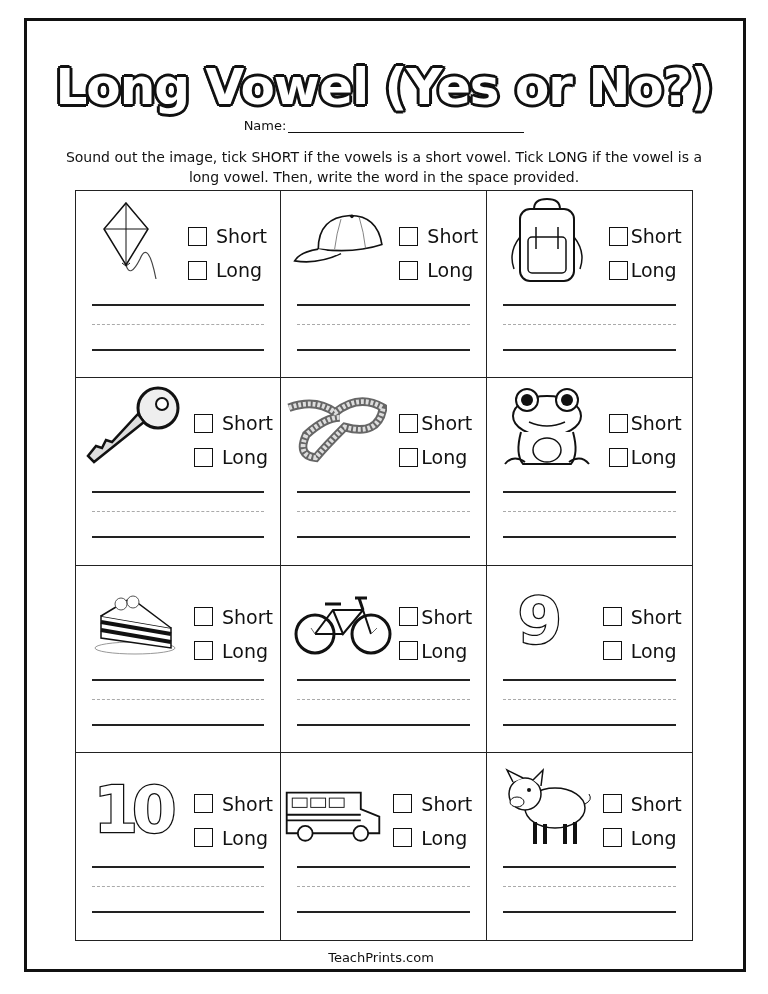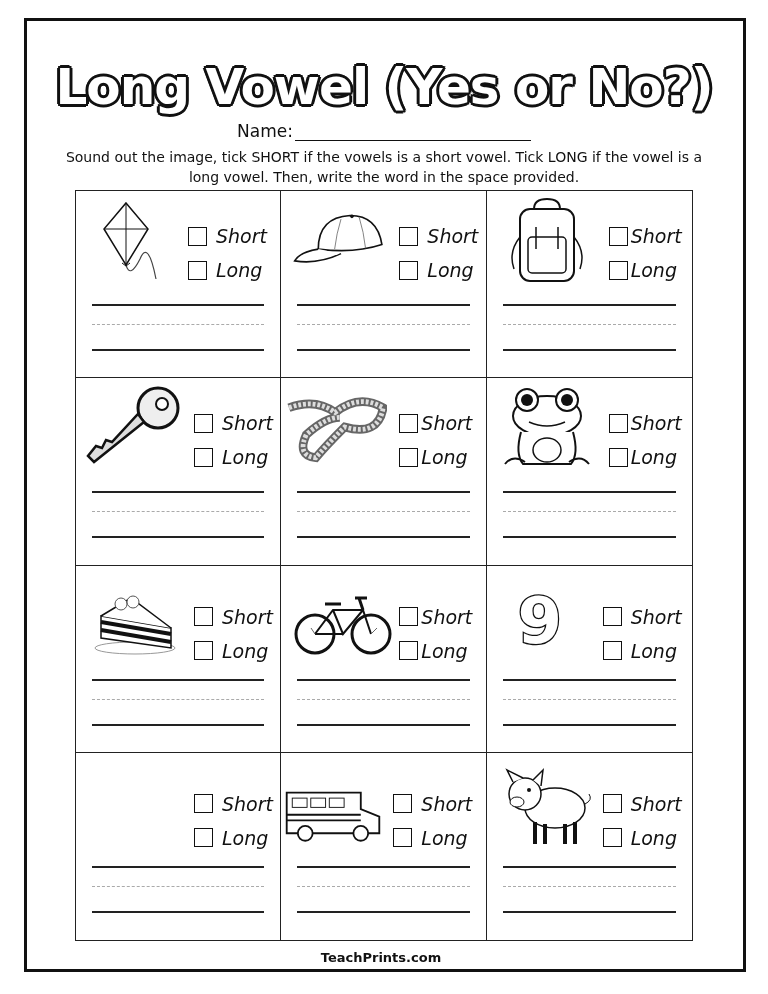--- a/index.html
+++ b/index.html
@@ -1,36 +1,36 @@
 <!DOCTYPE html>
 <html><head>
 <meta charset="utf-8">
 <style>
   html,body{margin:0;padding:0;background:#fff;}
   body{width:768px;height:994px;position:relative;overflow:hidden;font-family:"DejaVu Sans",sans-serif;color:#111;}
   .frame{position:absolute;left:24px;top:18px;width:716px;height:948px;border:3px solid #111;box-sizing:content-box;}
   .title{position:absolute;left:0;top:26px;width:768px;text-align:center;font-family:"DejaVu Sans",sans-serif;font-weight:bold;font-size:50px;letter-spacing:-1px;color:#fff;
     -webkit-text-stroke:3px #111;paint-order:stroke fill;
     text-shadow:0 0 0 #111,2px 2px 0 #111,-2px -2px 0 #111,2px -2px 0 #111,-2px 2px 0 #111,0 3px 0 #111,3px 0 0 #111,-3px 0 0 #111,0 -3px 0 #111;margin-top:32px;}
-  .name-row{position:absolute;top:118px;left:0;width:768px;text-align:center;font-size:17px;}
+  .name-row{position:absolute;top:110px;left:0;width:768px;text-align:center;font-size:13px;}
   .name-row .lbl{display:inline-block;vertical-align:bottom;}
   .name-row .line{display:inline-block;width:236px;border-bottom:1.5px solid #111;height:22px;vertical-align:bottom;margin-left:2px;}
   .instr{position:absolute;top:147px;left:60px;width:648px;text-align:center;font-size:14px;line-height:20px;}
   .grid{position:absolute;left:75px;top:190px;width:618px;height:751px;border:1.5px solid #222;box-sizing:border-box;display:grid;grid-template-columns:repeat(3,1fr);grid-template-rows:repeat(4,1fr);}
   .cell{position:relative;border-right:1.5px solid #222;border-bottom:1.5px solid #222;}
   .cell:nth-child(3n){border-right:none;}
   .cell:nth-child(n+10){border-bottom:none;}
   .pic{position:absolute;left:10px;top:8px;width:100px;height:82px;display:flex;align-items:center;justify-content:center;}
-  .opts{position:absolute;left:112px;top:28px;font-style:italic;}
+  .opts{position:absolute;left:112px;top:28px;}
   .opt{display:flex;align-items:center;height:34px;font-size:19px;}
   .box{width:19px;height:19px;border:1.5px solid #111;margin-right:9px;box-sizing:border-box;}
   .wl1{position:absolute;left:16px;right:16px;top:113px;border-top:2px solid #222;}
   .wl2{position:absolute;left:16px;right:16px;top:133px;border-top:1.5px dashed #aaa;}
   .wl3{position:absolute;left:16px;right:16px;top:158px;border-top:2px solid #222;}
-  .footer{position:absolute;top:950px;left:0;width:762px;text-align:center;font-size:13px;font-weight:bold;}
+  .footer{position:absolute;top:950px;left:0;width:762px;text-align:center;font-size:13px;}
   .num{font-family:"DejaVu Sans",sans-serif;font-weight:bold;color:#fff;-webkit-text-stroke:2.5px #111;paint-order:stroke fill;font-size:64px;line-height:1;}
 </style>
 </head>
 <body>
 
 <div class="frame"></div>
 <div class="title">Long Vowel (Yes or No?)</div>
 <div class="name-row">
   <span class="lbl">Name:</span><span class="line"></span>
 </div>
@@ -249,20 +249,23 @@
           <span class="box"></span>
           <span>Long</span>
         </div>
     </div>
     <div class="wl1"></div>
       <div class="wl2"></div>
       <div class="wl3"></div>
   </div>
 
   <div class="cell">
+    <div class="pic" style="top:16px;left:6px">
+      <span class="num" style="letter-spacing:-6px">10</span>
+    </div>
     <div class="opts" style="left:118px;top:34px">
       <div class="opt">
           <span class="box"></span>
           <span>Short</span>
         </div>
       <div class="opt">
           <span class="box"></span>
           <span>Long</span>
         </div>
     </div>

